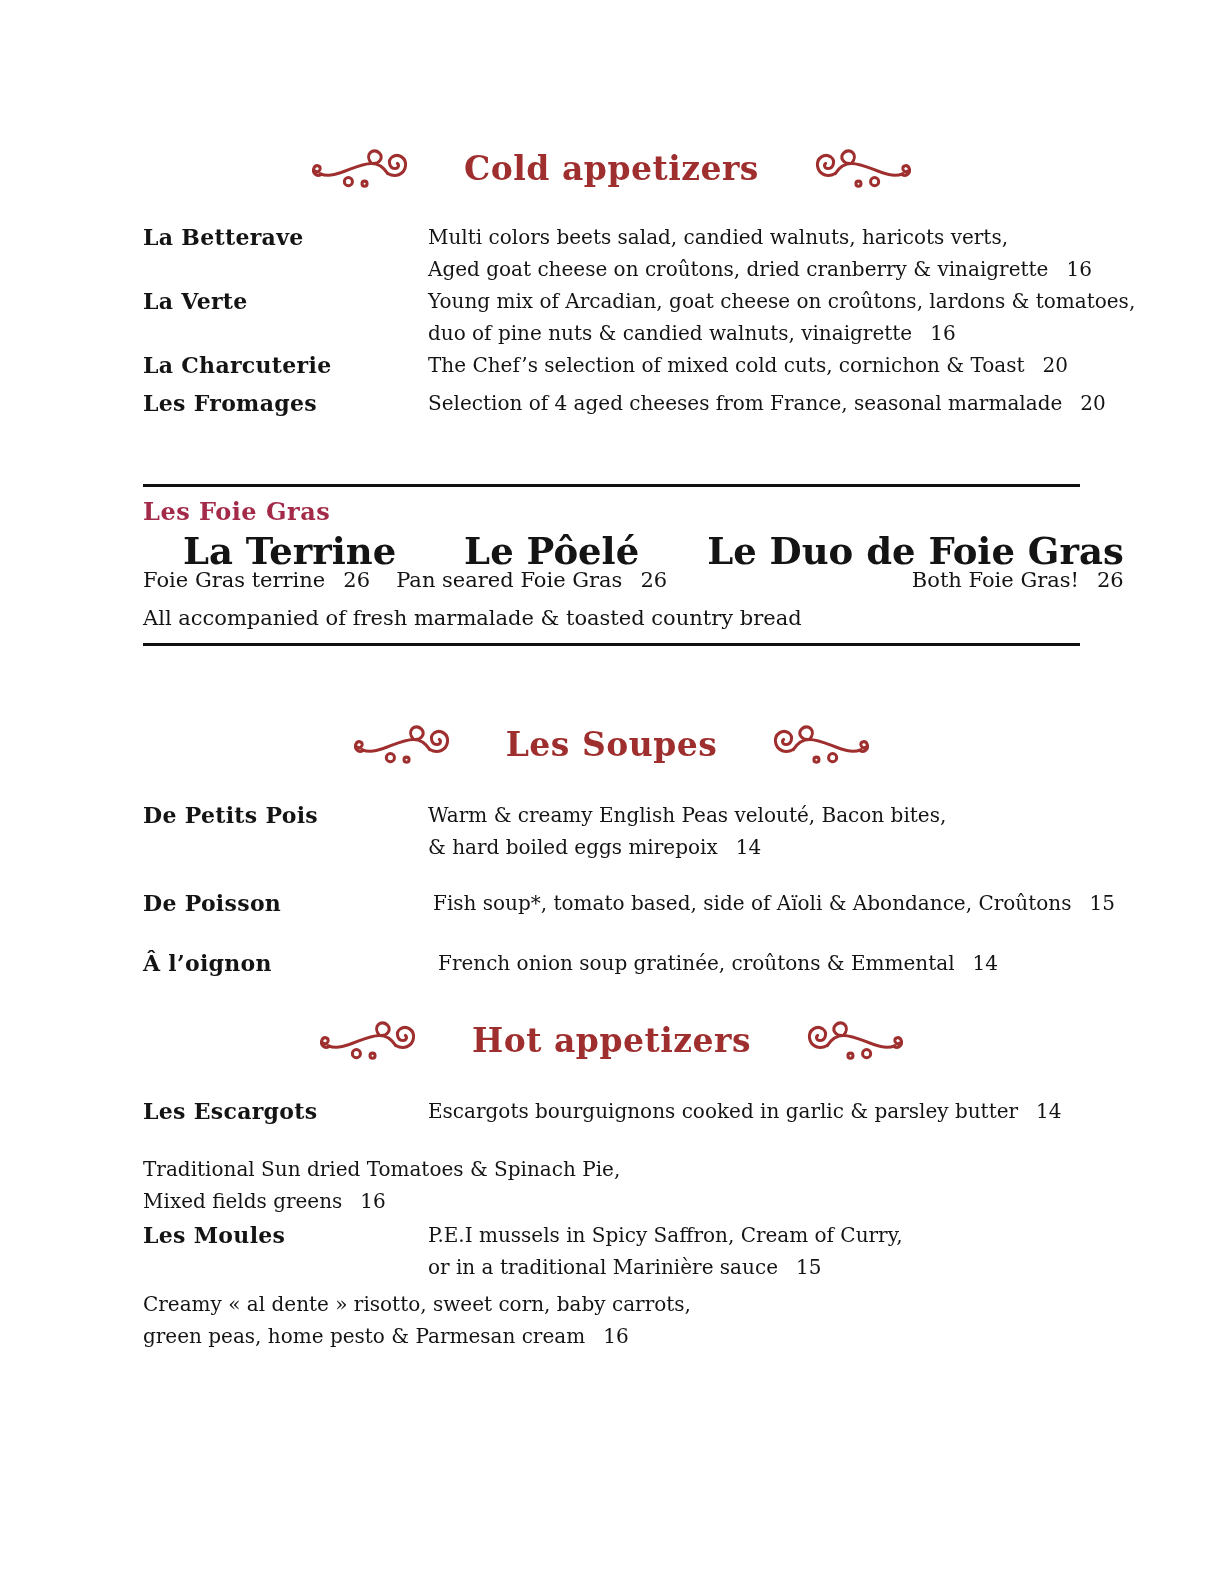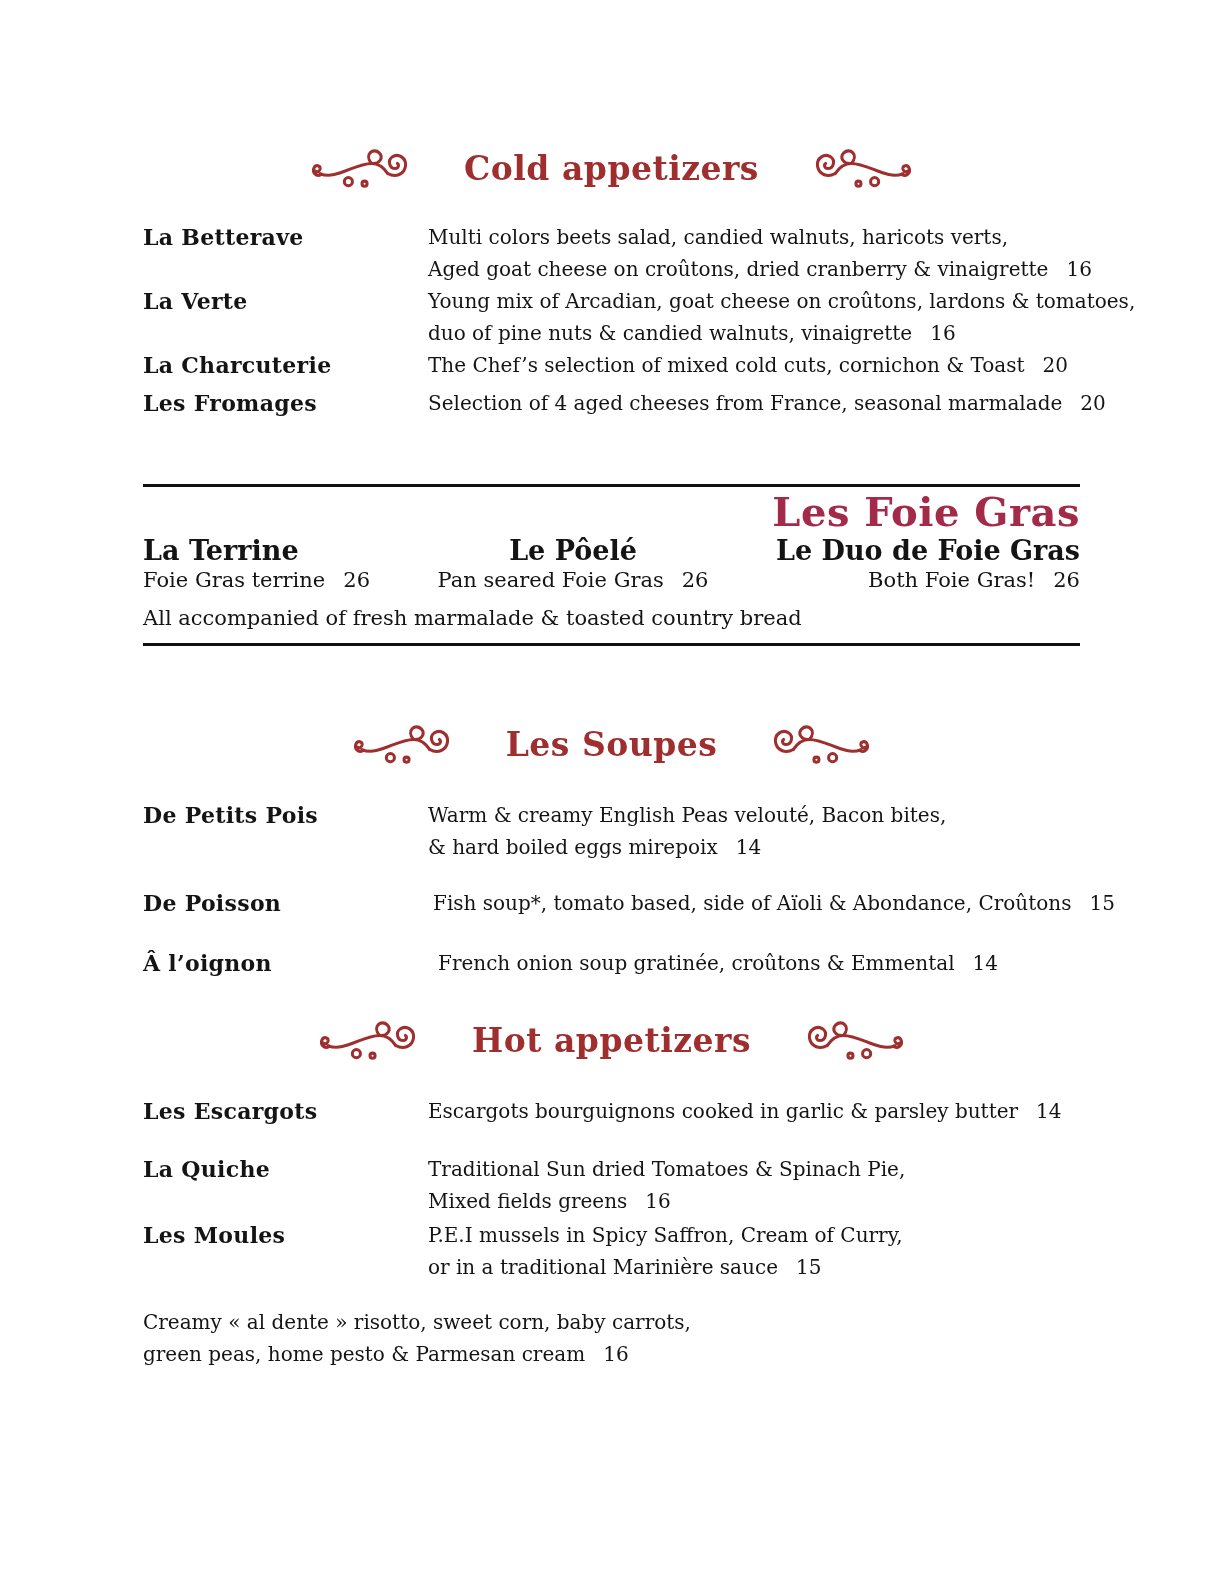--- a/index.html
+++ b/index.html
@@ -40,33 +40,33 @@
 
   .section-soupes { margin-top: 28px; }
   .section-soupes .menu-row:nth-child(1) { margin-bottom: 24px; }
   .section-soupes .menu-row:nth-child(2) { margin-bottom: 28px; }
   .section-soupes .menu-row:nth-child(2) .item-desc { padding-left: 5px; }
   .section-soupes .menu-row:nth-child(3) .item-desc { padding-left: 10px; }
 
   .section-hot { margin-top: 28px; }
   .section-hot .menu-row:nth-child(1) { margin-bottom: 26px; }
   .section-hot .menu-row:nth-child(2) { margin-bottom: 2px; }
-  .section-hot .menu-row:nth-child(3) { margin-bottom: 23px; justify-content: center; }
+  .section-hot .menu-row:nth-child(3) { margin-bottom: 5px; justify-content: center; }
 
   
   .foie { margin-top: 65px; }
   .rule { border: none; border-top: 3px solid #101010; margin: 0; }
   .foie-title {
-    margin: 4px 0 2px 0; text-align: right;
-    font-size: 40px; font-weight: bold; line-height: 42px; letter-spacing: 0.5px;
+    margin: 4px 0 2px 0; text-align: left;
+    font-size: 24px; font-weight: bold; line-height: 42px; letter-spacing: 0.5px;
     color: var(--title-crimson);
   }
   .foie-cols { display: flex; justify-content: space-between; align-items: flex-start; }
   .foie-col { line-height: 32px; }
-  .foie-col .col-name { font-size: 27px; font-weight: bold; white-space: nowrap; }
+  .foie-col .col-name { font-size: 37px; font-weight: bold; white-space: nowrap; margin-left: 40px; }
   .foie-col .col-desc { font-size: 21px; line-height: 26px; white-space: nowrap; }
   .foie-col.c-left { text-align: left; }
   .foie-col.c-center { text-align: center; }
   .foie-col.c-right { text-align: right; }
   .foie-footnote { margin: 12px 0 12px 0; font-size: 21px; line-height: 26px; }
 
   .heading-soupes { margin-top: 73px; }
   .heading-hot { margin-top: 36px; }
 </style>
 </head>
@@ -206,21 +206,20 @@
   </div>
   <div class="items section-hot">
   <div class="menu-row">
     <div class="item-name">Les Escargots</div>
     <div class="item-desc">
           <div class="desc-line">Escargots bourguignons cooked in garlic &amp; parsley butter<span class="price">14</span></div>
         </div>
   </div>
 
   <div class="menu-row">
-    <div class="item-name">La Quiche</div>
     <div class="item-desc">
           <div class="desc-line">Traditional Sun dried Tomatoes &amp; Spinach Pie,</div>
           <div class="desc-line">Mixed fields greens<span class="price">16</span></div>
         </div>
   </div>
 
   <div class="menu-row">
     <div class="item-name">Les Moules</div>
     <div class="item-desc">
           <div class="desc-line">P.E.I mussels in Spicy Saffron, Cream of Curry,</div>

